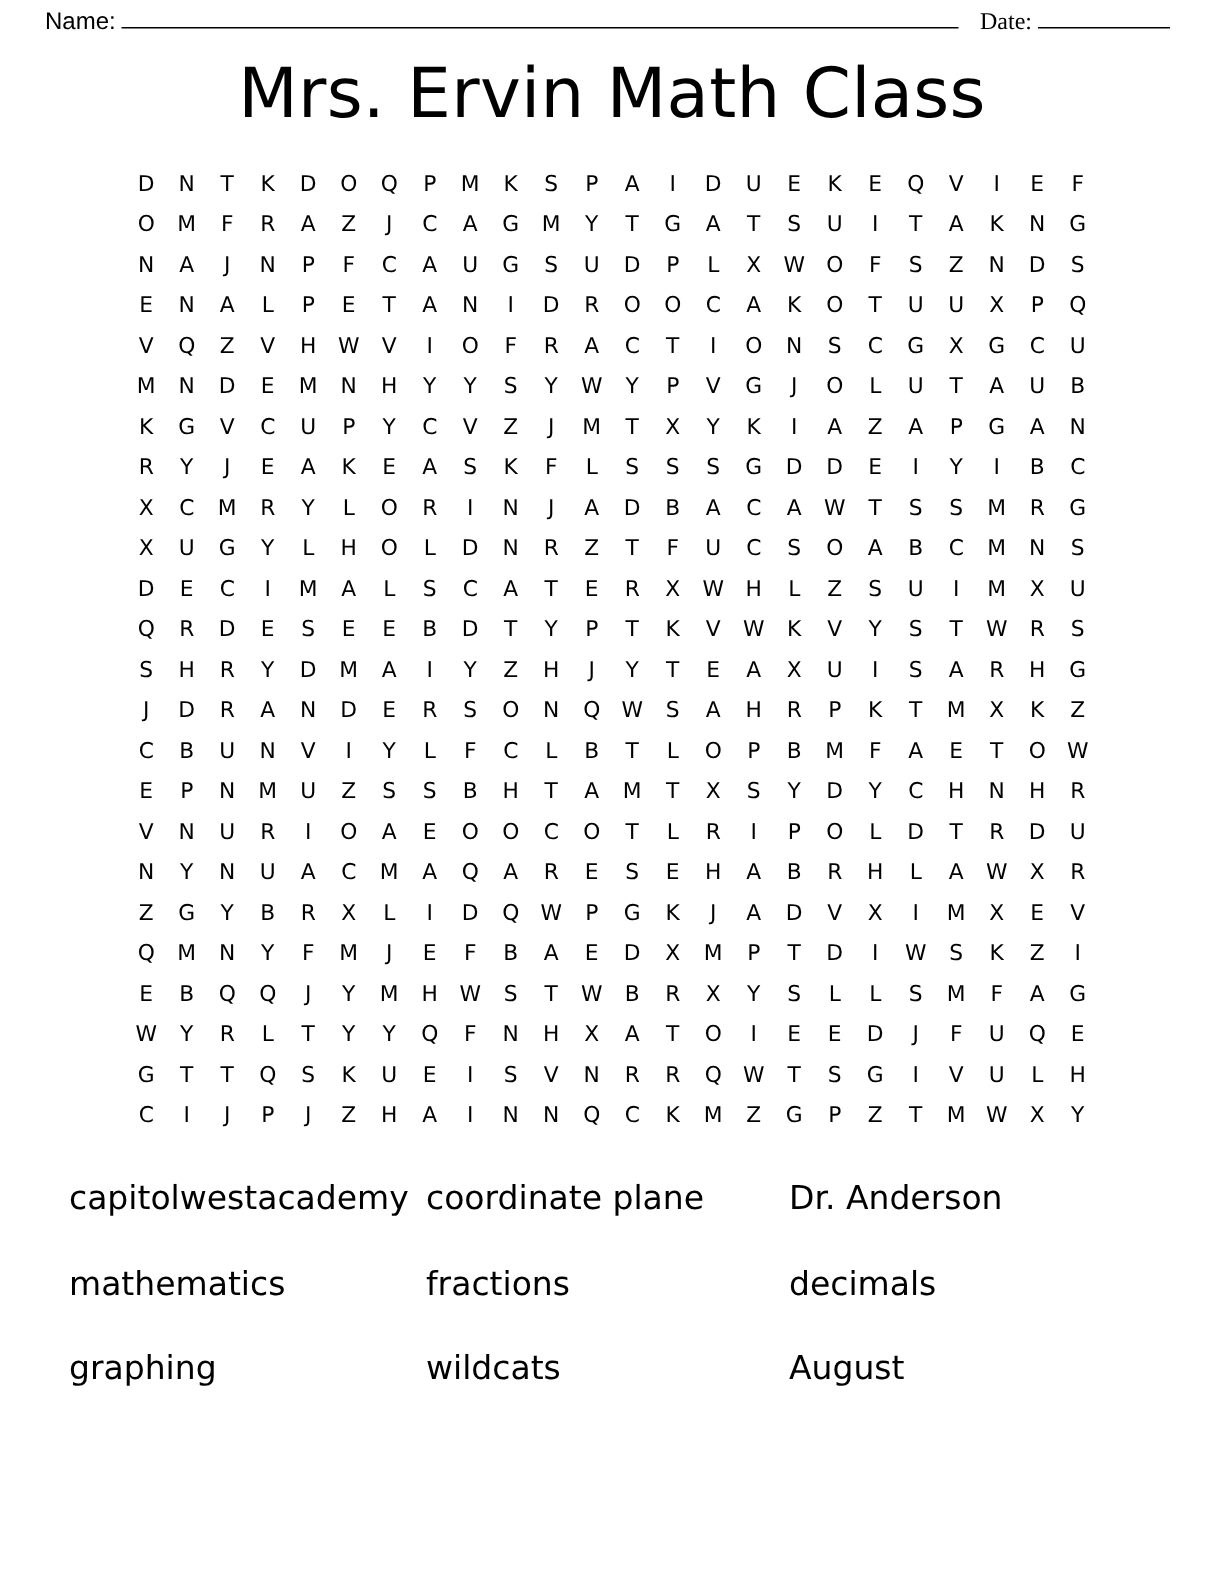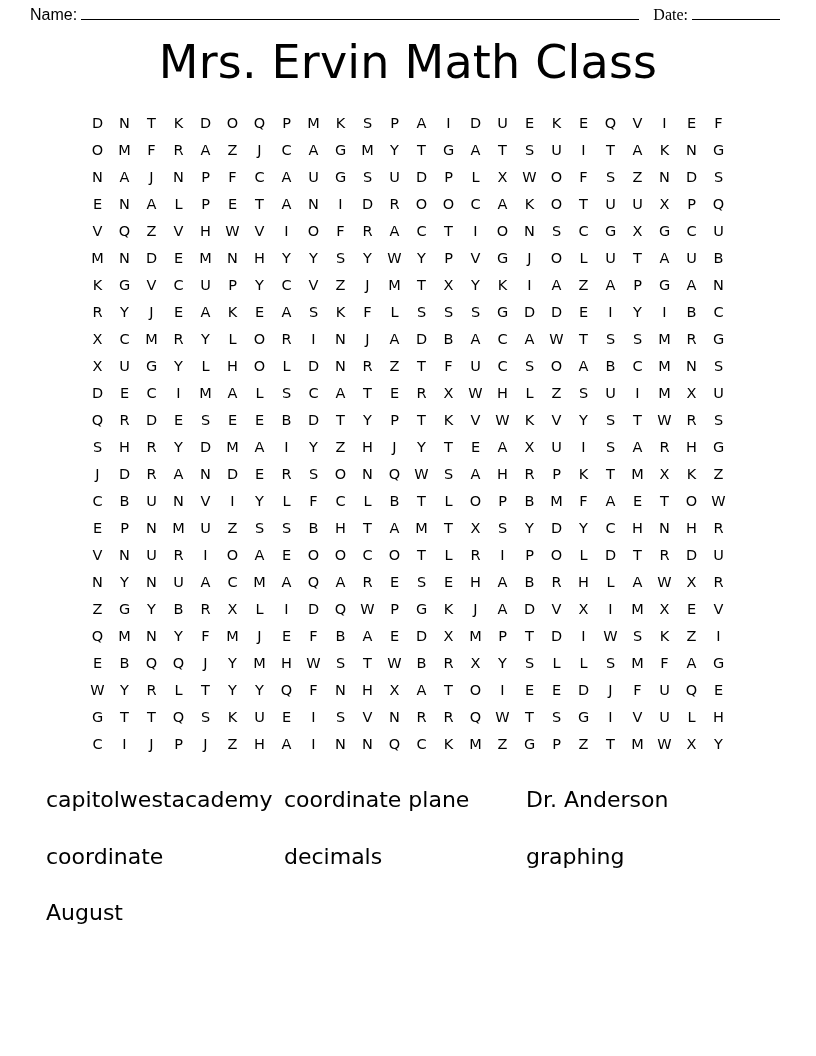--- a/index.html
+++ b/index.html
@@ -741,17 +741,19 @@
       <span class="grid-cell">W</span>
       <span class="grid-cell">X</span>
       <span class="grid-cell">Y</span>
     </div>
   </div>
 
 <div class="word-list">
     <div class="word-item">capitolwestacademy</div>
     <div class="word-item">coordinate plane</div>
     <div class="word-item">Dr. Anderson</div>
-    <div class="word-item">coordinate</div>
+    <div class="word-item">mathematics</div>
+    <div class="word-item">fractions</div>
     <div class="word-item">decimals</div>
     <div class="word-item">graphing</div>
+    <div class="word-item">wildcats</div>
     <div class="word-item">August</div>
   </div>
 
 </body></html>

